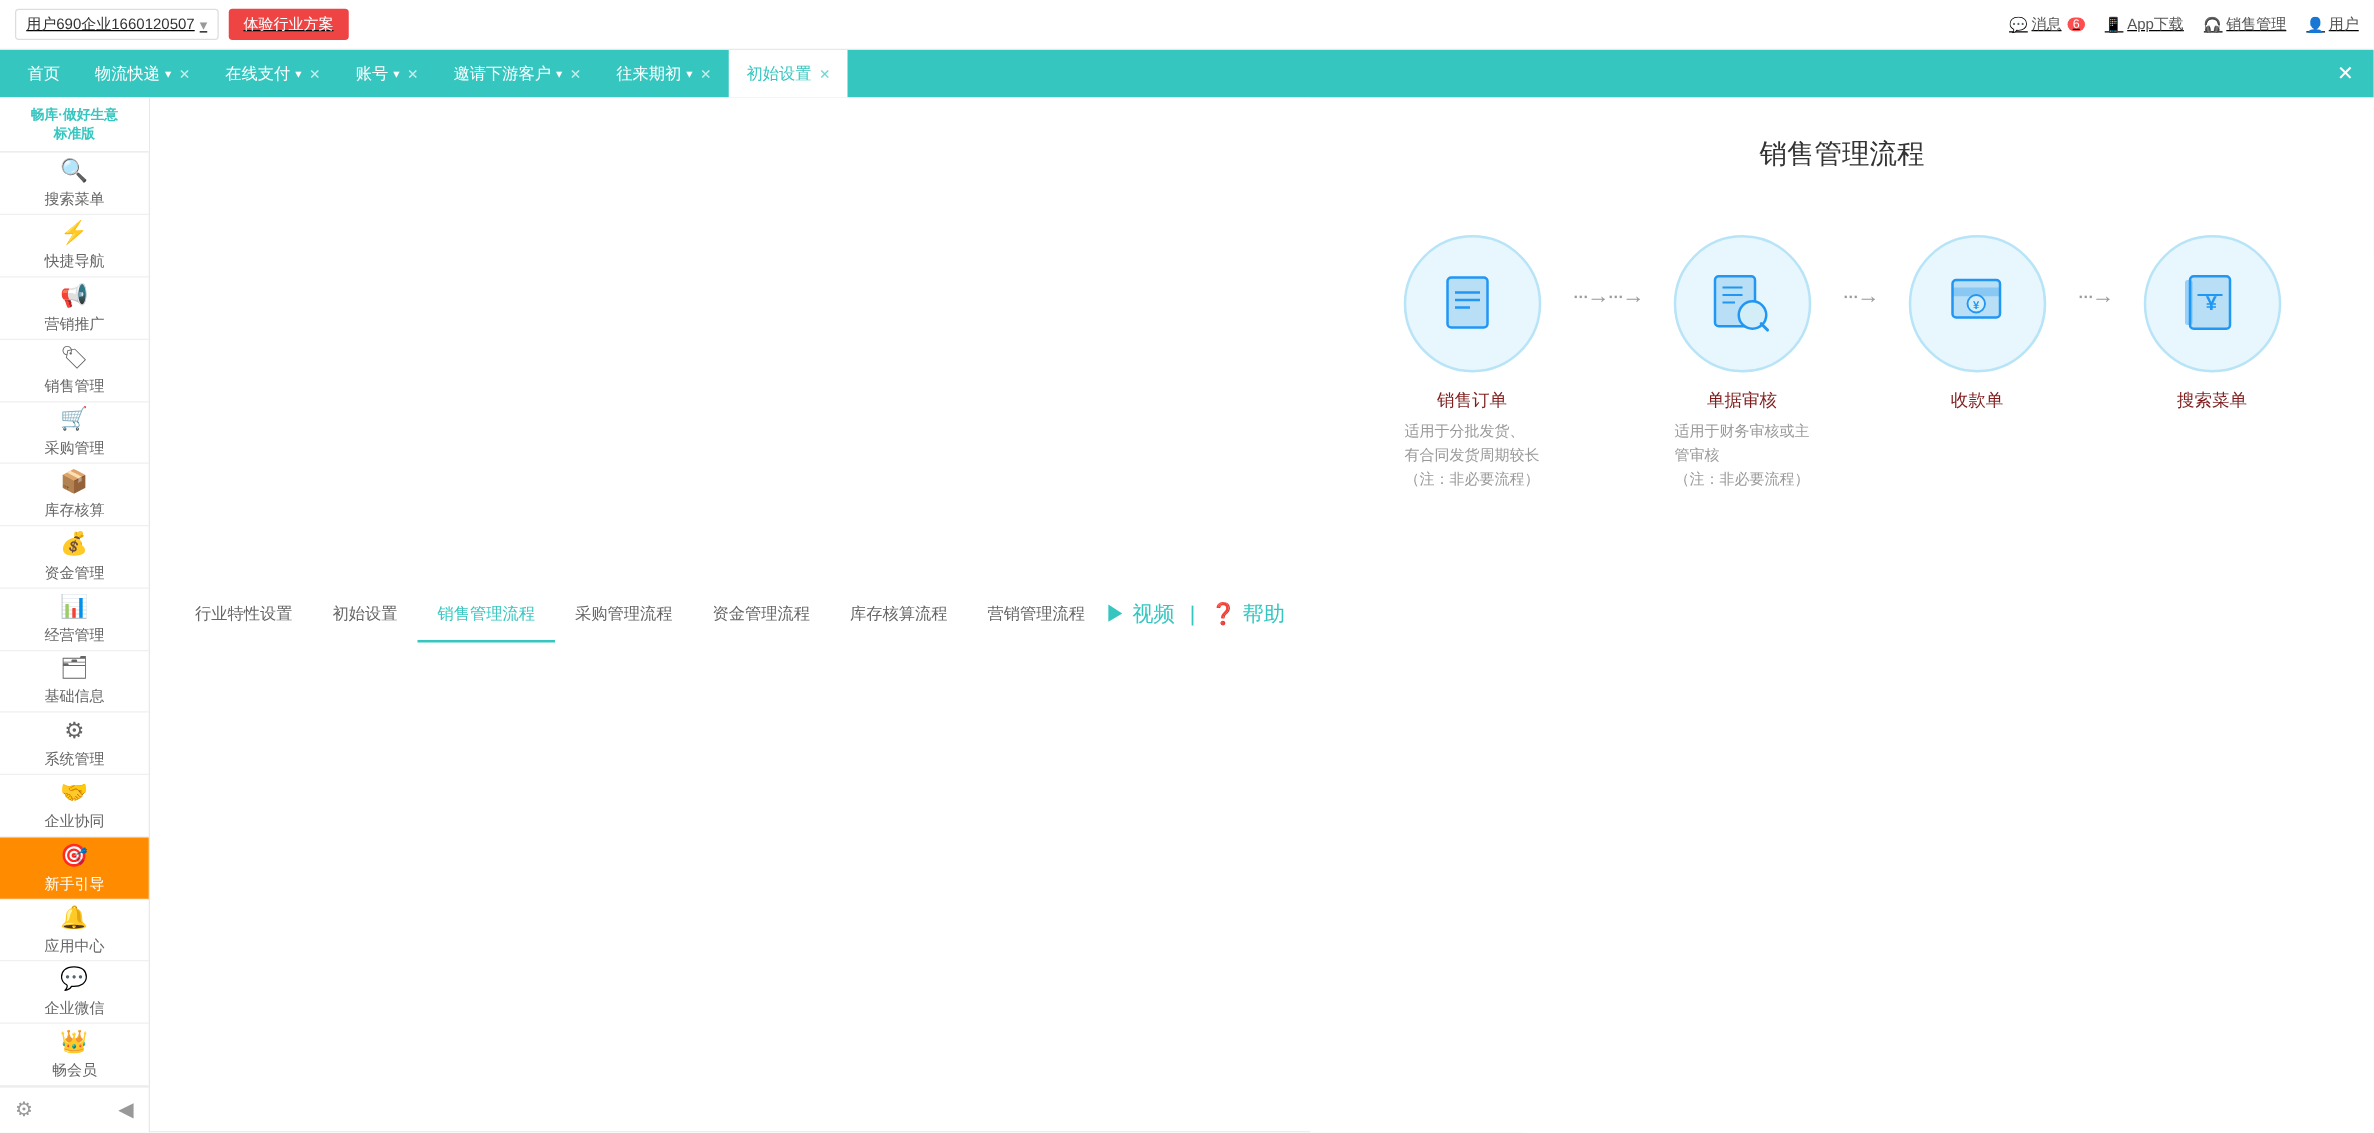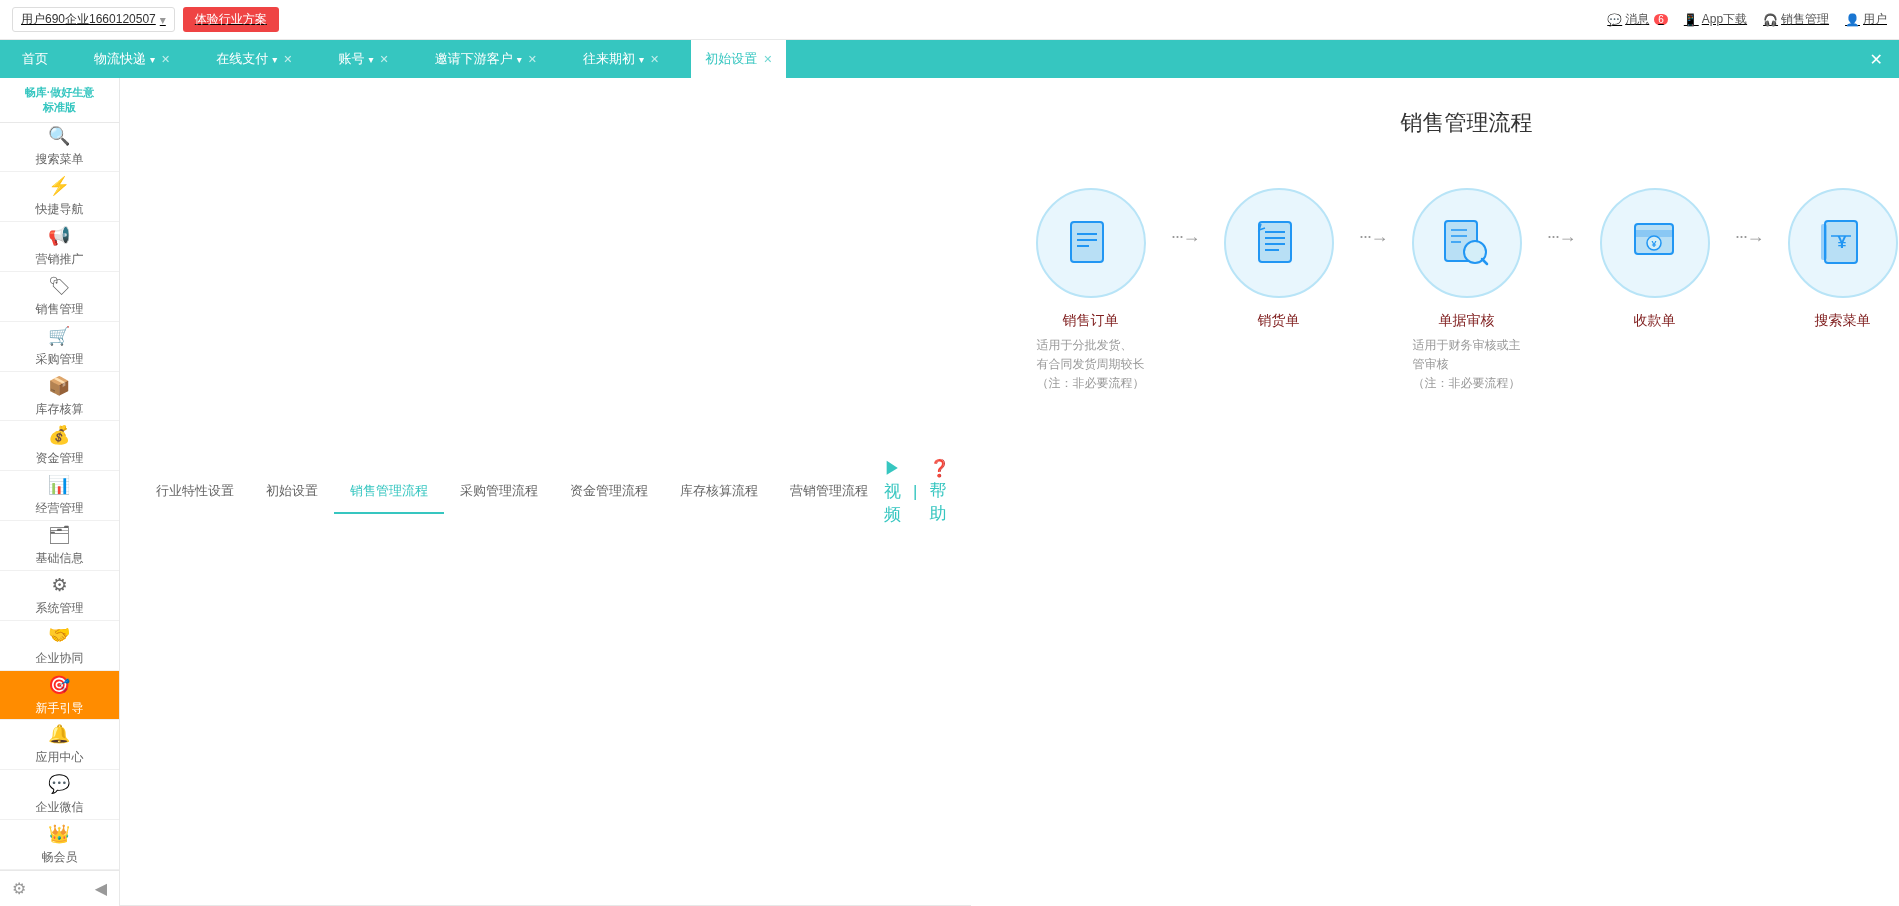--- a/index.html
+++ b/index.html
@@ -24,21 +24,20 @@
       padding: 4px 12px; cursor: pointer; font-size: 12px;
     }
     .top-bar-right { display: flex; align-items: center; gap: 16px; font-size: 12px; color: #555; }
     .top-bar-right .icon-btn { display: flex; align-items: center; gap: 3px; cursor: pointer; }
     .badge { background: #ff4d4f; color: #fff; border-radius: 8px; padding: 0 4px; font-size: 10px; margin-left: 2px; }
 
     
     .nav-tabs {
       display: flex; align-items: center; background: #36c6c0; height: 38px;
       padding: 0 8px;
-      gap: 18px;
     }
     .nav-tab {
       display: flex; align-items: center; padding: 0 14px; height: 38px;
       color: #fff; cursor: pointer; font-size: 13px; white-space: nowrap;
       gap: 4px; position: relative;
     }
     .nav-tab.active { background: #fff; color: #36c6c0; }
     .nav-tab .close-x { font-size: 11px; opacity: 0.7; margin-left: 2px; }
     .nav-tab .arrow { font-size: 10px; }
     .nav-tabs-spacer { flex: 1; }
@@ -300,34 +299,20 @@
               <line x1="14" y1="24" x2="34" y2="24" stroke="#2196f3" stroke-width="2"></line>
               <line x1="14" y1="30" x2="26" y2="30" stroke="#2196f3" stroke-width="2"></line>
             </svg>
           </div>
           <div class="flow-label">销售订单</div>
           <div class="flow-desc">适用于分批发货、<br>有合同发货周期较长<br>（注：非必要流程）</div>
         </div>
 
         <div class="flow-arrow">···→</div>
 
-        <div class="flow-step">
-          <div class="flow-circle">
-            <svg width="55" height="55" viewBox="0 0 55 55" fill="none">
-              <rect x="8" y="6" width="32" height="40" rx="3" fill="#b8dff5" stroke="#2196f3" stroke-width="2"></rect>
-              <line x1="14" y1="16" x2="34" y2="16" stroke="#2196f3" stroke-width="2"></line>
-              <line x1="14" y1="22" x2="34" y2="22" stroke="#2196f3" stroke-width="2"></line>
-              <line x1="14" y1="28" x2="34" y2="28" stroke="#2196f3" stroke-width="2"></line>
-              <line x1="14" y1="34" x2="28" y2="34" stroke="#2196f3" stroke-width="2"></line>
-              <polyline points="10,8 8,14 14,12" stroke="#2196f3" stroke-width="1.5" fill="none"></polyline>
-            </svg>
-          </div>
-          <div class="flow-label">销货单</div>
-          <div class="flow-desc"></div>
-        </div>
 
         <div class="flow-arrow">···→</div>
 
         <div class="flow-step">
           <div class="flow-circle">
             <svg width="55" height="55" viewBox="0 0 55 55" fill="none">
               <rect x="6" y="5" width="32" height="40" rx="3" fill="#b8dff5" stroke="#2196f3" stroke-width="2"></rect>
               <circle cx="36" cy="36" r="11" fill="#d4eef8" stroke="#2196f3" stroke-width="2"></circle>
               <line x1="43" y1="43" x2="48" y2="48" stroke="#2196f3" stroke-width="2.5" stroke-linecap="round"></line>
               <line x1="12" y1="14" x2="28" y2="14" stroke="#2196f3" stroke-width="1.5"></line>

